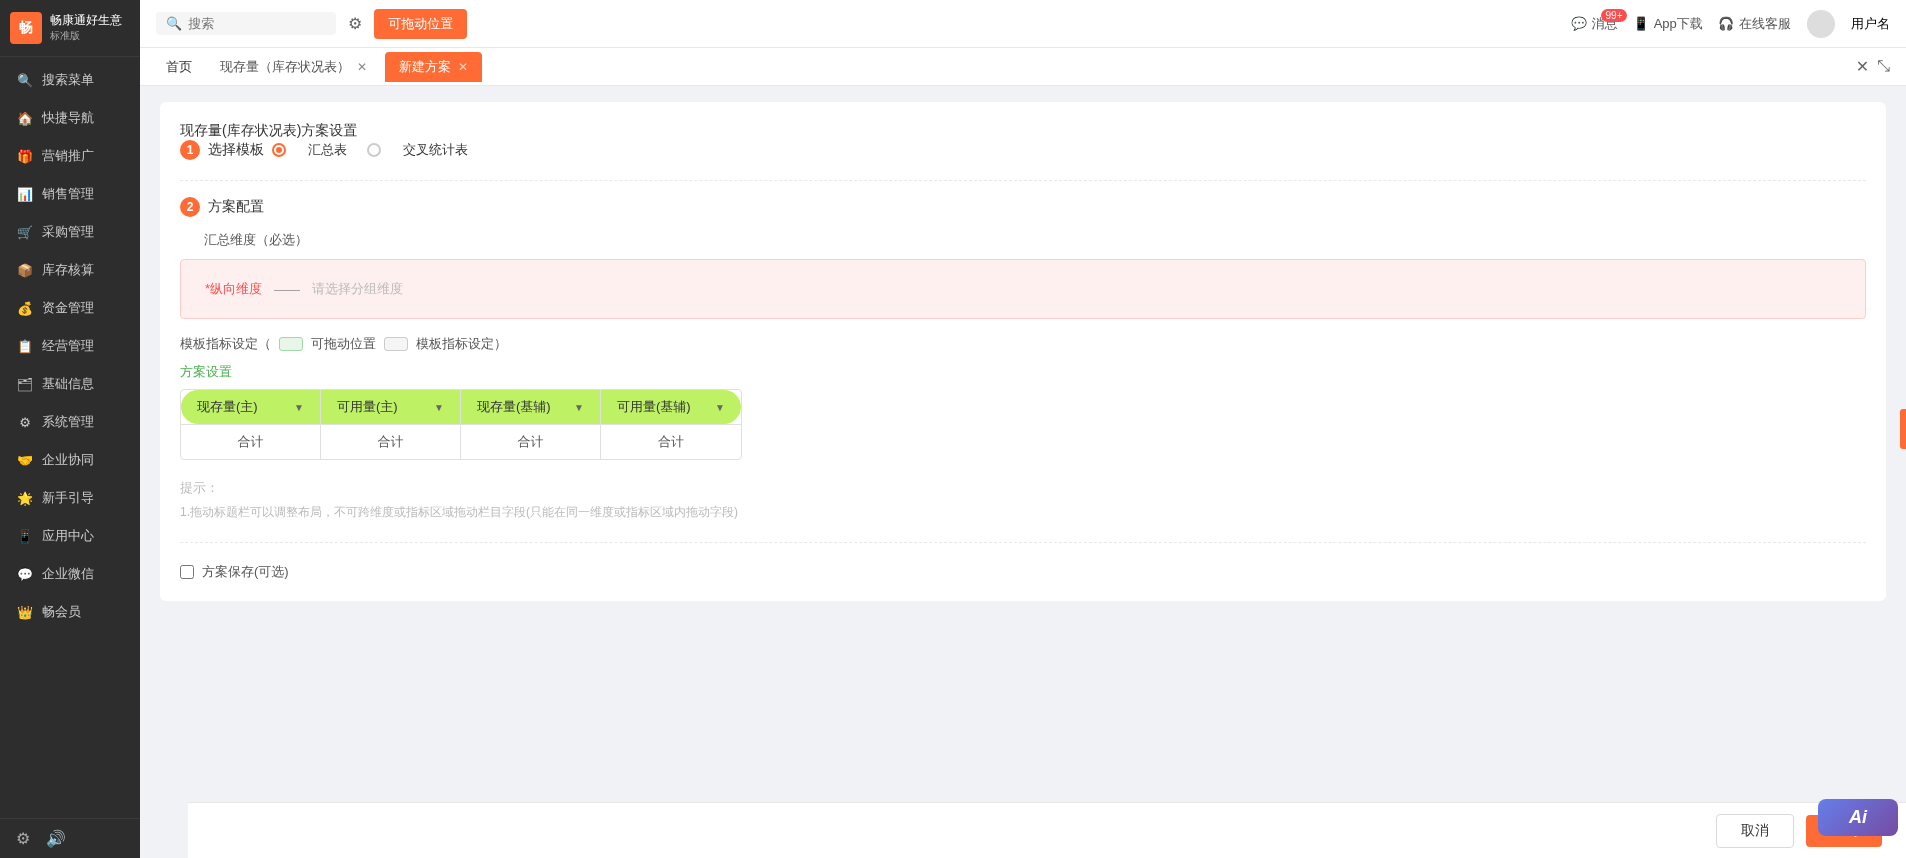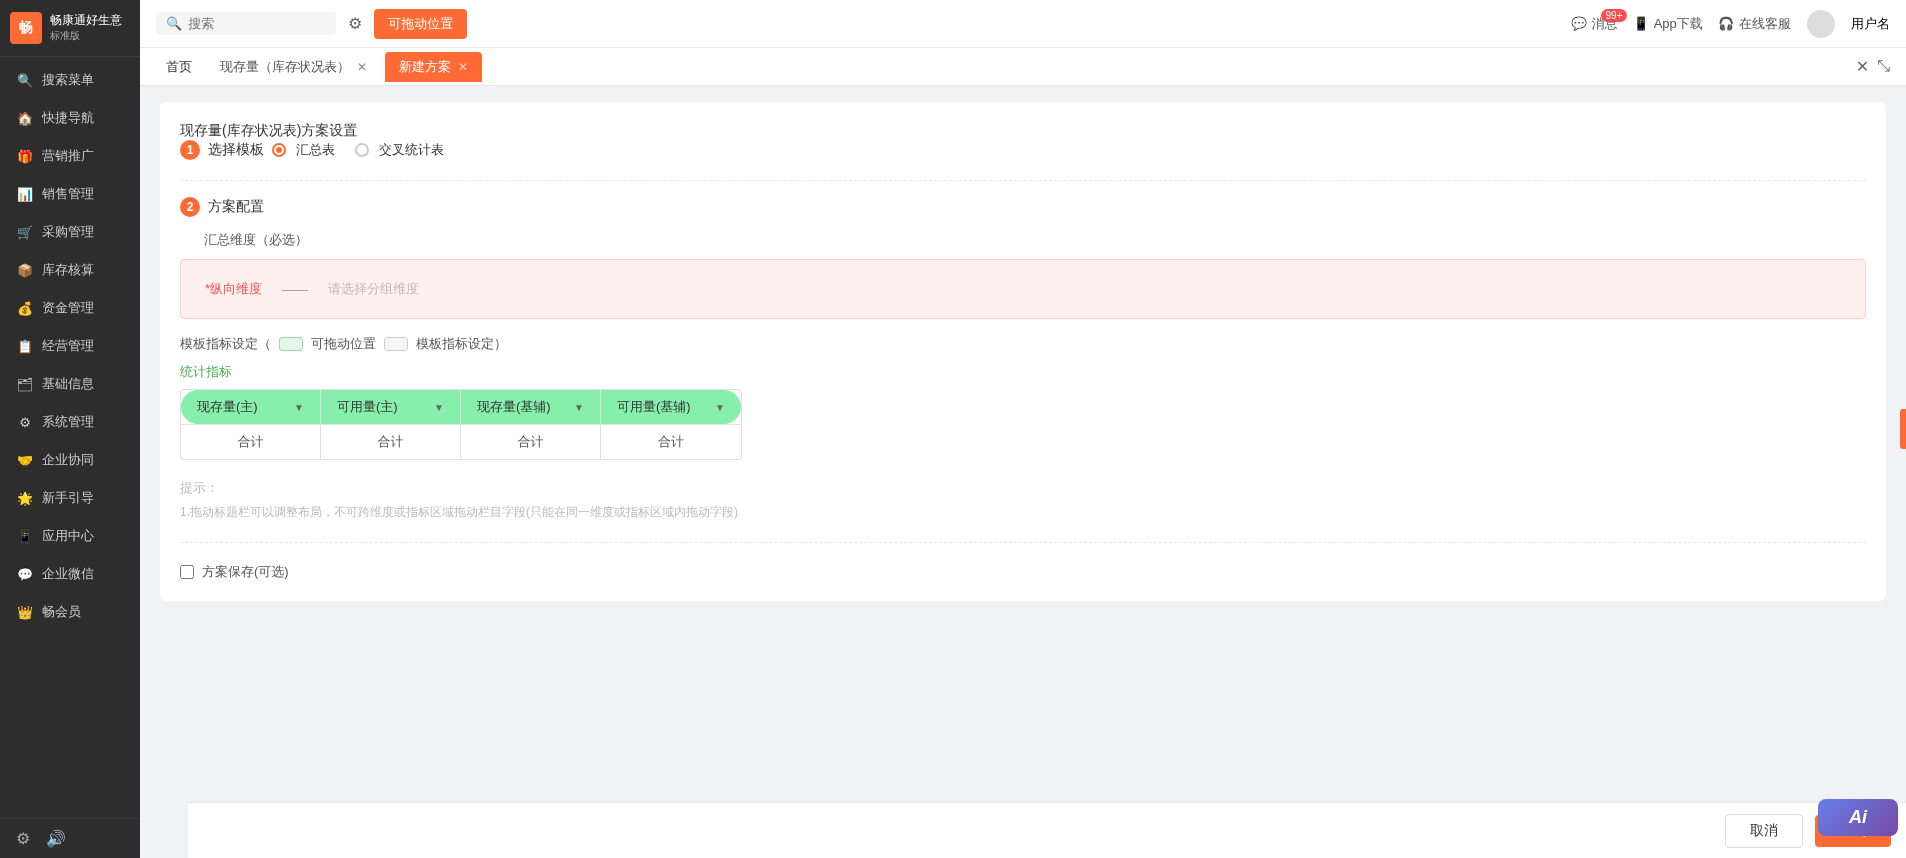--- a/index.html
+++ b/index.html
@@ -179,21 +179,21 @@
       display: flex;
       align-items: center;
       justify-content: center;
       font-size: 12px;
       font-weight: bold;
     }
     .section-title { font-size: 14px; color: #333; font-weight: 500; }
 
     
     .radio-group { display: flex; align-items: center; gap: 20px; }
-    .radio-item { display: flex; align-items: center; gap: 10px; cursor: pointer; font-size: 13px; color: #333; }
+    .radio-item { display: flex; align-items: center; gap: 22px; cursor: pointer; font-size: 13px; color: #333; }
     .radio-circle {
       width: 14px;
       height: 14px;
       border-radius: 50%;
       border: 2px solid #ccc;
       display: flex;
       align-items: center;
       justify-content: center;
     }
     .radio-circle.checked { border-color: #ff6b35; }
@@ -207,21 +207,21 @@
 
     
     .dimension-label { font-size: 13px; color: #555; margin-bottom: 10px; margin-left: 24px; }
     .dimension-required {
       background: #fff0f0;
       border: 1px solid #ffcccc;
       border-radius: 4px;
       padding: 20px 24px;
       display: flex;
       align-items: center;
-      gap: 20px;
+      gap: 12px;
       margin-bottom: 16px;
     }
     .dimension-required-text { color: #ff4d4f; font-size: 13px; }
     .dimension-required-arrow { color: #999; font-size: 13px; }
     .dimension-placeholder { color: #bbb; font-size: 13px; }
 
     
     .indicators-label { font-size: 13px; color: #555; margin-bottom: 10px; display: flex; align-items: center; gap: 8px; }
     .draggable-dot {
       width: 24px;
@@ -244,21 +244,21 @@
     .stats-section-title { color: #4caf50; font-size: 13px; margin-bottom: 8px; font-weight: 500; }
     .stats-table {
       border: 1px solid #e0e0e0;
       border-radius: 4px;
       overflow: hidden;
       display: inline-block;
       min-width: 560px;
     }
     .stats-table-header {
       display: flex;
-      background: #86efac;
+      background: #bef264;
       border-radius: 17px;
     }
     .stats-table-header-cell {
       padding: 8px 16px;
       font-size: 13px;
       color: #333;
       display: flex;
       align-items: center;
       gap: 6px;
       border-right: 1px solid #e0e0e0;
@@ -293,21 +293,21 @@
     .save-row { display: flex; align-items: center; gap: 8px; margin-top: 20px; font-size: 13px; color: #555; }
     .save-checkbox { width: 14px; height: 14px; border: 1px solid #ccc; cursor: pointer; }
 
     
     .bottom-bar {
       background: #fff;
       height: 56px;
       display: flex;
       align-items: center;
       justify-content: flex-end;
-      padding: 0 15px;
+      padding: 0 24px;
       gap: 12px;
       border-top: 1px solid #e8e8e8;
       flex-shrink: 0;
       margin-left: 48px;
     }
     .cancel-btn {
       padding: 7px 24px;
       border: 1px solid #d9d9d9;
       background: #fff;
       border-radius: 4px;
@@ -522,21 +522,21 @@
         
         <div class="indicators-label">
           <span>模板指标设定（</span>
           <span class="draggable-dot"></span>
           <span>可拖动位置</span>
           <span class="non-draggable-dot"></span>
           <span>模板指标设定）</span>
         </div>
 
         
-        <div class="stats-section-title">统计指标</div>
+        <div class="stats-section-title">方案设置</div>
         <div class="stats-table">
           <div class="stats-table-header">
             <div class="stats-table-header-cell">
               <span>现存量(主)</span>
               <span class="chevron-down">▼</span>
             </div>
             <div class="stats-table-header-cell">
               <span>可用量(主)</span>
               <span class="chevron-down">▼</span>
             </div>

